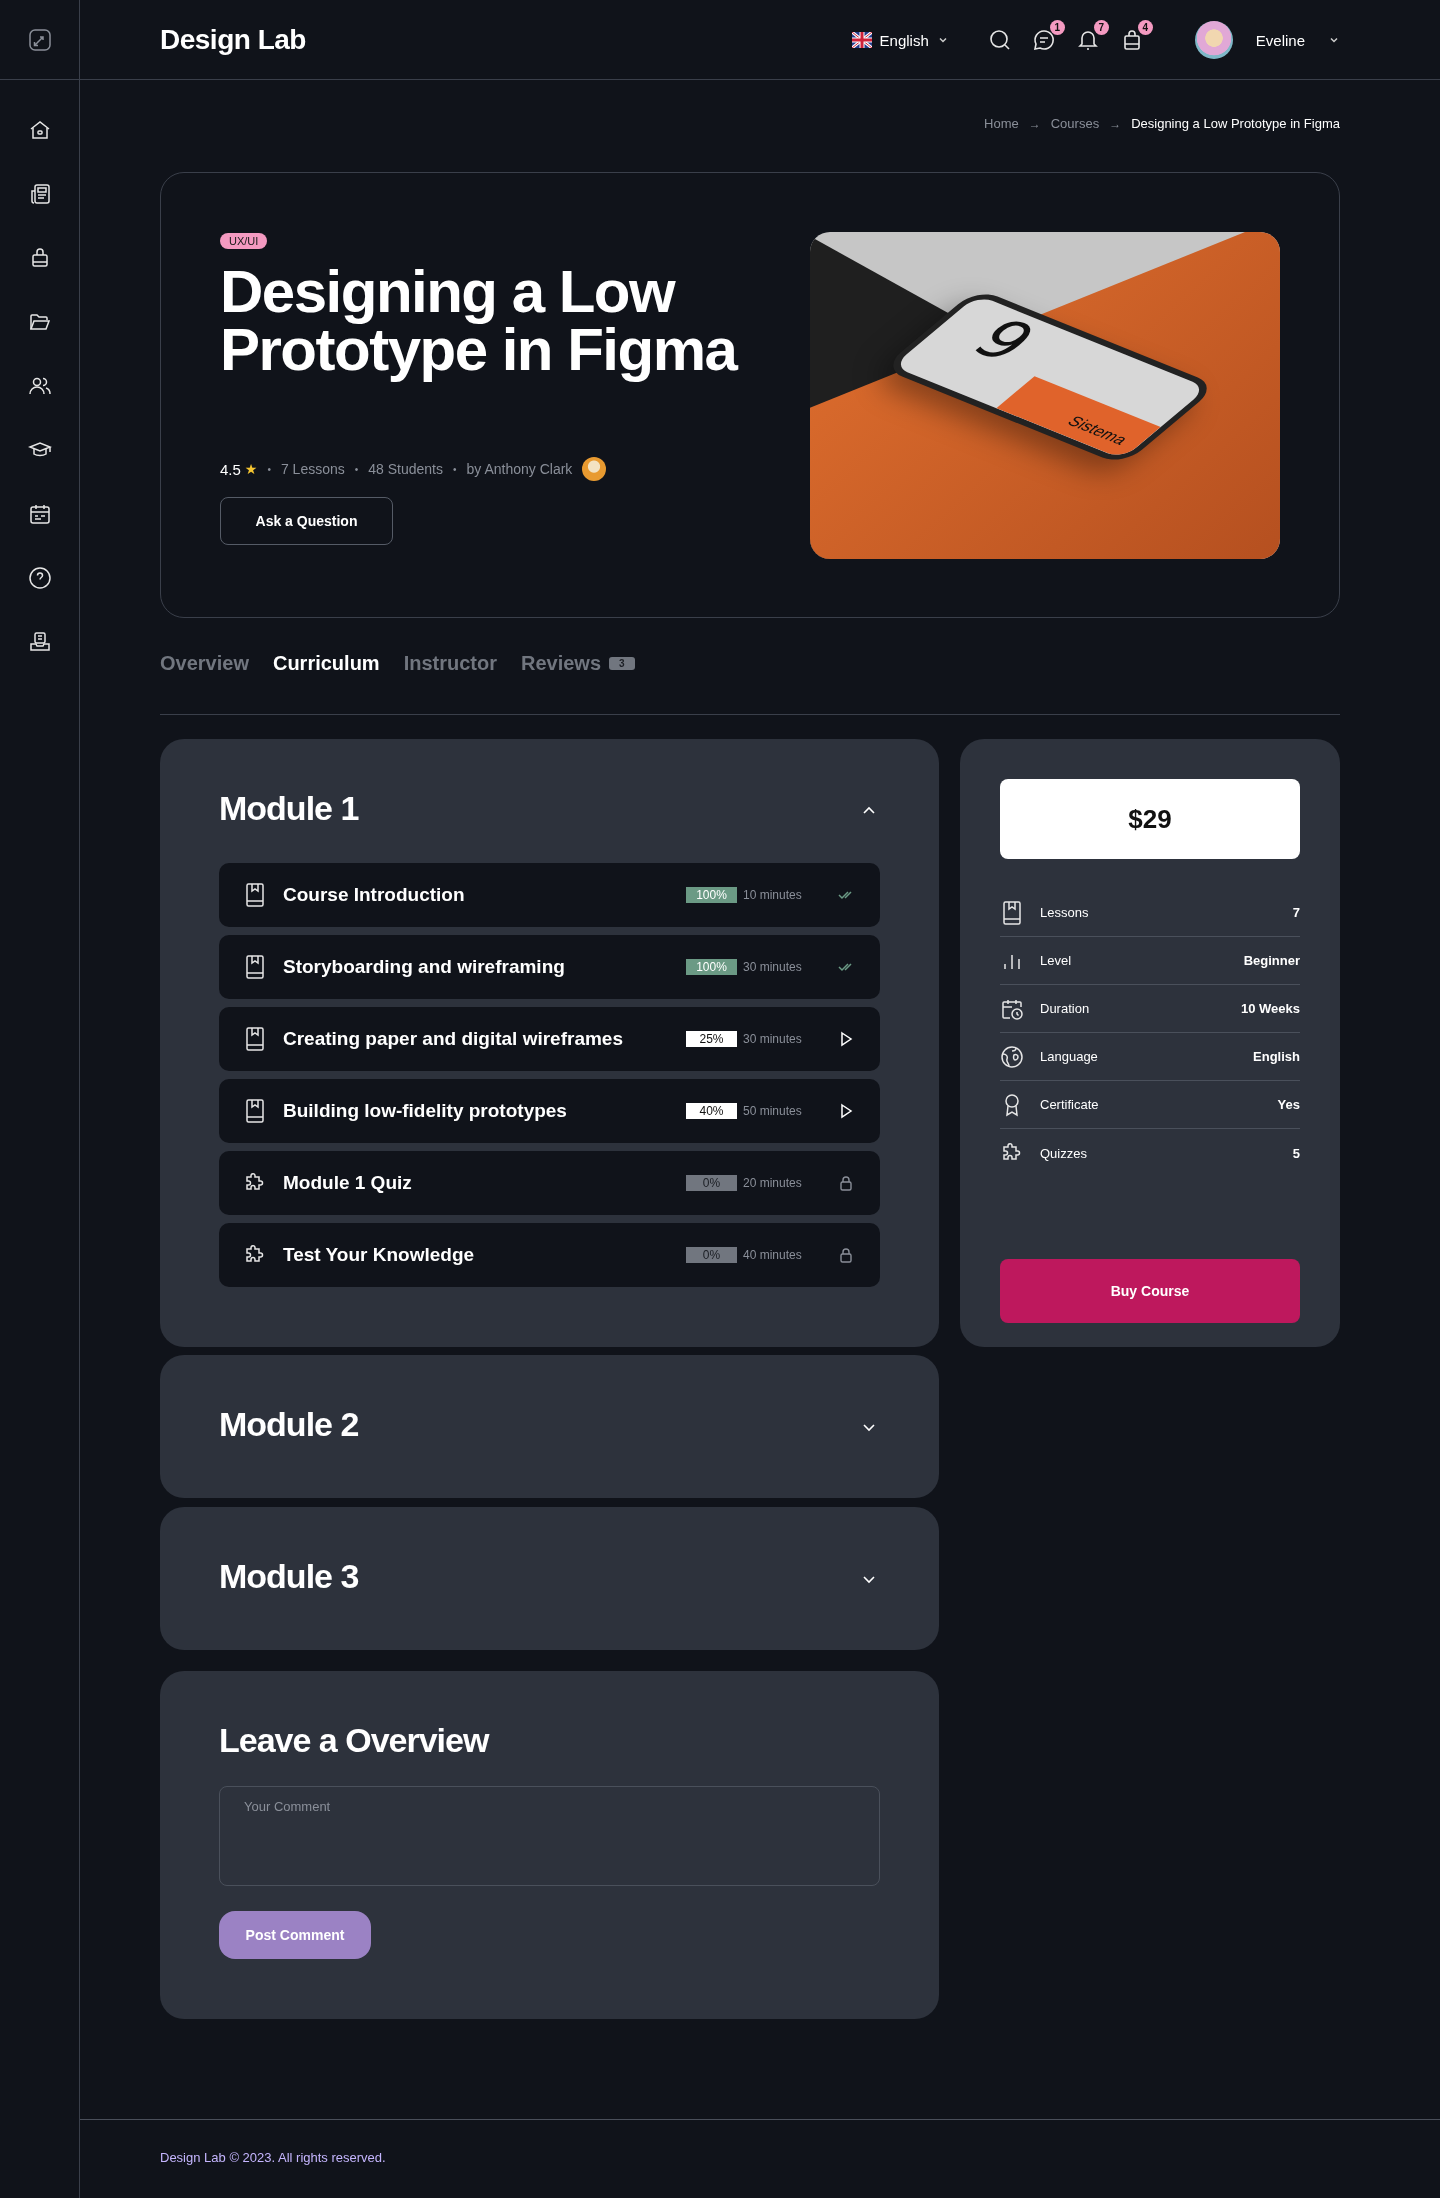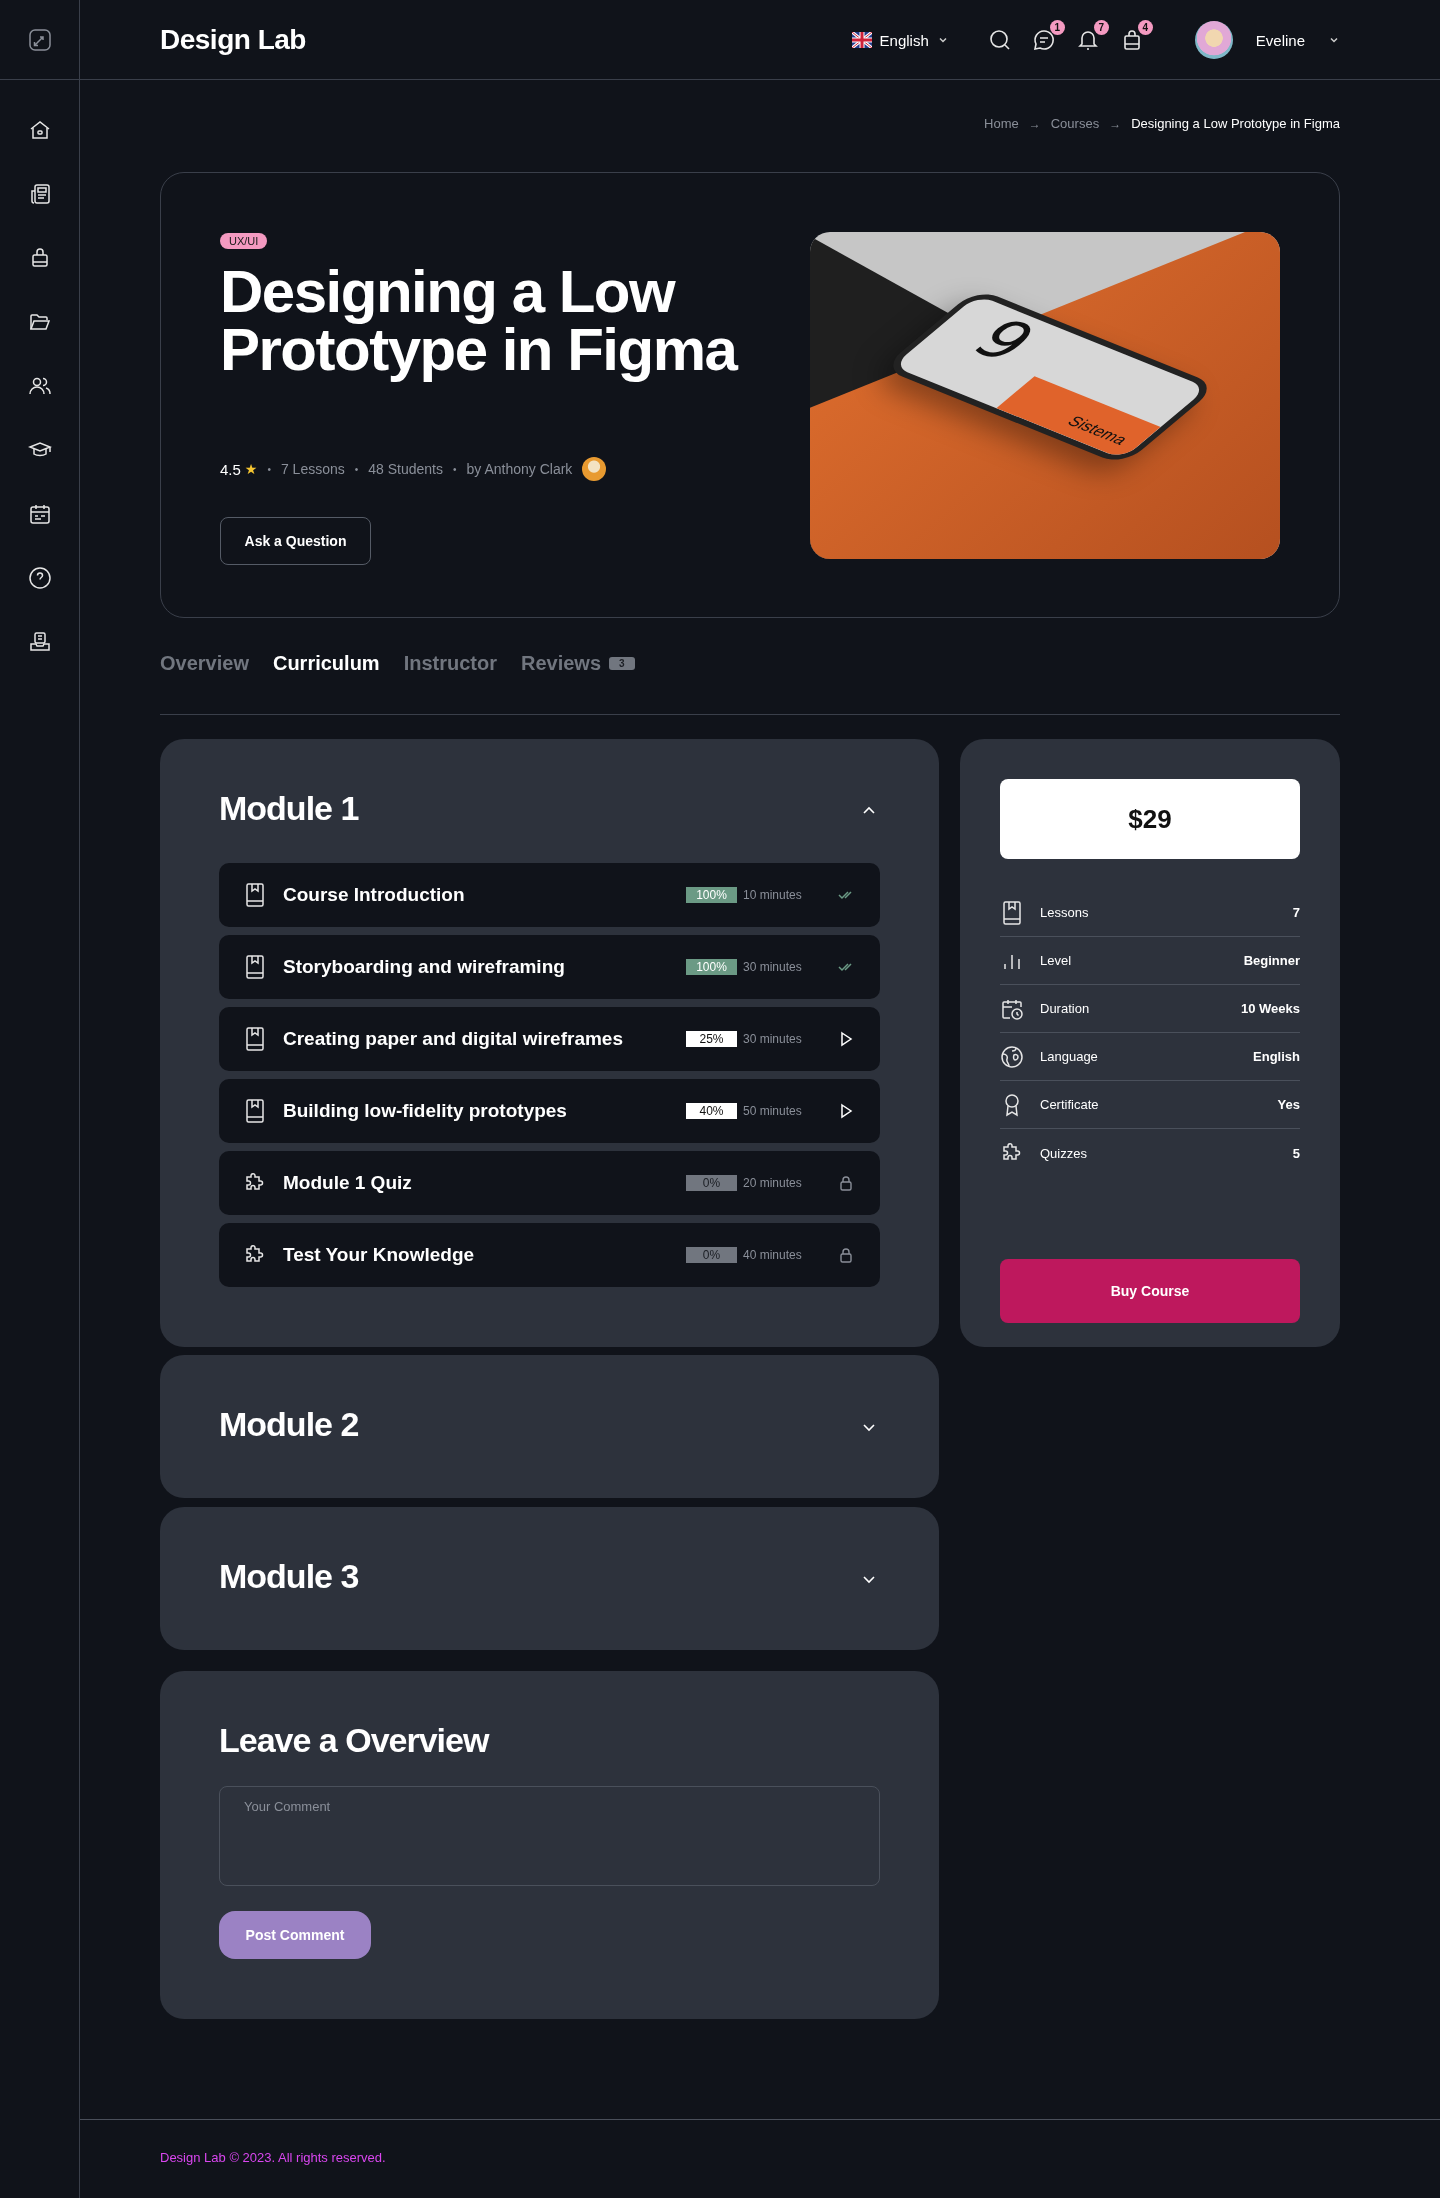--- a/index.html
+++ b/index.html
@@ -32,21 +32,21 @@
   .breadcrumb .arrow { color: #8a8f99; font-size: 12px; }
 
   
   .hero { position: absolute; left: 160px; top: 172px; width: 1180px; height: 446px; border: 1px solid #3a3f4a; border-radius: 24px; }
   .tag { position: absolute; left: 59px; top: 60px; background: #f49ac1; color: #1a1a1a; font-size: 11px; padding: 2px 9px; border-radius: 8px; }
   .hero-title { position: absolute; left: 59px; top: 90px; width: 540px; font-size: 60px; line-height: 58px; font-weight: 700; letter-spacing: -1.5px; }
   .meta { position: absolute; left: 59px; top: 284px; display: flex; align-items: center; gap: 10px; font-size: 14px; color: #8a8f99; }
   .meta .rating { color: #fff; font-size: 15px; display: flex; align-items: center; gap: 4px; }
   .meta .dot { font-size: 10px; }
   .meta .inst-avatar { width: 24px; height: 24px; border-radius: 50%; background: radial-gradient(circle at 50% 40%, #f3e2c2 0 30%, #e89a30 35%); }
-  .ask-btn { position: absolute; left: 59px; top: 344px; width: 151px; height: 48px; border: 1px solid #555b66; border-radius: 8px; background: transparent; color: #fff; font-size: 14px; font-weight: 700; display: flex; align-items: center; justify-content: center; cursor: pointer; }
+  .ask-btn { position: absolute; left: 59px; top: 324px; width: 173px; height: 48px; border: 1px solid #555b66; border-radius: 8px; background: transparent; color: #fff; font-size: 14px; font-weight: 700; display: flex; align-items: center; justify-content: center; cursor: pointer; }
   .hero-img { position: absolute; left: 649px; top: 59px; width: 470px; height: 327px; border-radius: 20px; overflow: hidden; background: #c6c6c6; }
   .hero-img .dark { position: absolute; left: -80px; top: -40px; width: 480px; height: 330px; background: #1f1f1f; transform: rotate(29deg); transform-origin: 0 0; }
   .hero-img .orange { position: absolute; left: -60px; top: 200px; width: 700px; height: 400px; background: linear-gradient(160deg, #d96a2c, #a8461b); transform: rotate(-22deg); transform-origin: 0 0; }
   .phone { position: absolute; left: 110px; top: 90px; width: 260px; height: 110px; background: #222; border-radius: 22px; transform: rotate(22deg) skewX(-28deg); box-shadow: 0 16px 26px rgba(0,0,0,0.35); }
   .phone .screen { position: absolute; inset: 6px; background: #d7d7d7; border-radius: 16px; overflow: hidden; }
   .phone .screen .or { position: absolute; right: 0; bottom: 0; width: 55%; height: 45%; background: #e0632b; }
   .phone .screen .big { position: absolute; left: 40px; top: 2px; font-size: 60px; line-height: 60px; color: #111; font-family: "DejaVu Sans", sans-serif; }
   .phone .screen .sis { position: absolute; right: 14px; bottom: 8px; font-size: 16px; color: #111; }
 
   
@@ -81,21 +81,21 @@
   .buy-btn { position: absolute; left: 40px; top: 520px; width: 300px; height: 64px; border-radius: 8px; background: #be185d; color: #fff; font-size: 14px; font-weight: 700; display: flex; align-items: center; justify-content: center; cursor: pointer; border: none; }
 
   
   .comment-title { position: absolute; left: 59px; top: 50px; font-size: 34px; font-weight: 700; letter-spacing: -1px; }
   .comment-box { position: absolute; left: 59px; top: 115px; width: 661px; height: 100px; border: 1px solid #4a505b; border-radius: 8px; background: transparent; color: #fff; padding: 12px 24px; font-size: 13px; font-family: "Liberation Sans", sans-serif; resize: none; outline: none; }
   .comment-box::placeholder { color: #8a8f99; }
   .post-btn { position: absolute; left: 59px; top: 240px; width: 152px; height: 48px; border-radius: 16px; background: #9b82c4; color: #fff; font-size: 14px; font-weight: 700; border: none; display: flex; align-items: center; justify-content: center; cursor: pointer; }
 
   
   .footer-line { position: absolute; left: 80px; top: 2119px; right: 0; height: 1px; background: #4a4f5a; }
-  .footer-text { position: absolute; left: 160px; top: 2150px; font-size: 13px; color: #d946ef; }
+  .footer-text { position: absolute; left: 160px; top: 2150px; font-size: 13px; color: #c4b5fd; }
 </style>
 </head>
 <body>
 
 <div class="app">
 
   <aside class="sidebar">
     <div class="top">
       <span class="icon">
         <svg width="24" height="24" viewBox="0 0 24 24" fill="none" stroke="#8a8f99" stroke-width="1.5">

